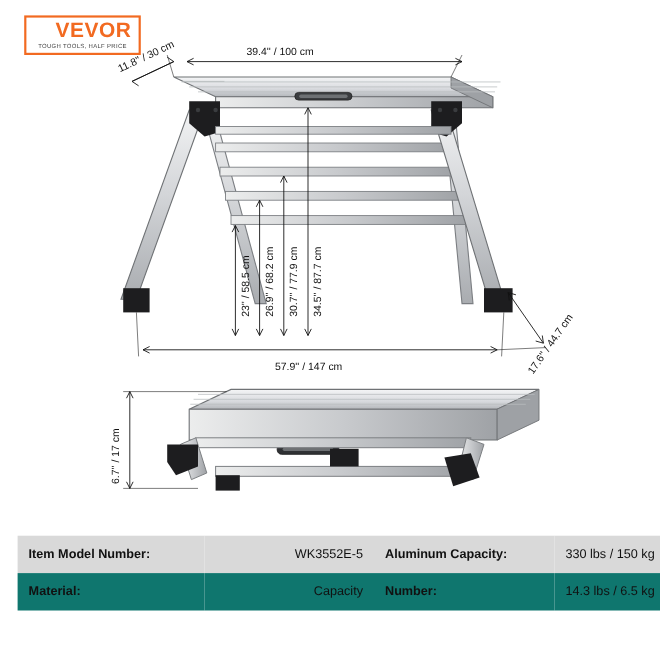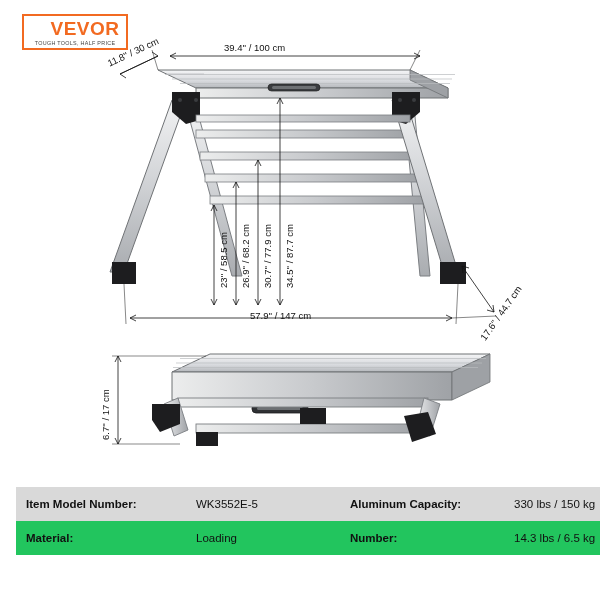--- a/index.html
+++ b/index.html
@@ -89,23 +89,23 @@
     font-family: "Liberation Sans", sans-serif;
   }
   .lbl {
     font-weight: bold;
     color: #111;
   }
   .val {
     color: #111;
   }
   .row-a td { background: #d9d9d9; margin-top: 48px; }
-  .row-b td { background: #22c55e; }
+  .row-b td { background: #0f766e; }
   .c1 { width: 150px; }
-  .c2 { width: 134px; }
+  .c2 { width: 134px; text-align: right; }
   .c3 { width: 144px; }
   .c4 { width: 140px; }
 </style>
 </head>
 <body>
 
 <div id="root">
 
   <div class="logo">
     <div class="logo-word">VEVOR</div>
@@ -291,37 +291,37 @@
     <div class="dimtext" style="left:224px; top:42px;">39.4'' / 100 cm</div>
 
     <div class="dimtext vert" style="left:218px; top:288px; transform:rotate(-90deg);">23'' / 58.5 cm</div>
 
     <div class="dimtext vert" style="left:240px; top:288px; transform:rotate(-90deg);">26.9'' / 68.2 cm</div>
 
     <div class="dimtext vert" style="left:262px; top:288px; transform:rotate(-90deg);">30.7'' / 77.9 cm</div>
 
     <div class="dimtext vert" style="left:284px; top:288px; transform:rotate(-90deg);">34.5'' / 87.7 cm</div>
 
-    <div class="dimtext" style="left:230px; top:310px;padding-left:20px;">57.9'' / 147 cm</div>
+    <div class="dimtext" style="left:230px; top:328px;padding-left:20px;">57.9'' / 147 cm</div>
 
     <div class="dimtext vert" style="left:478px; top:336px; transform:rotate(-55deg);">17.6'' / 44.7 cm</div>
 
     <div class="dimtext vert" style="left:100px; top:440px; transform:rotate(-90deg);">6.7'' / 17 cm</div>
   </div>
 
   <table class="spec-table">
     <tbody>
       <tr class="row-a">
         <td class="lbl c1">Item Model Number:</td>
         <td class="val c2">WK3552E-5</td>
         <td class="lbl c3">Aluminum Capacity:</td>
         <td class="val c4">330 lbs / 150 kg</td>
       </tr>
       <tr class="row-b">
         <td class="lbl c1">Material:</td>
-        <td class="val c2">Loading</td>
+        <td class="val c2">Capacity</td>
         <td class="lbl c3">Number:</td>
         <td class="val c4">14.3 lbs / 6.5 kg</td>
       </tr>
     </tbody>
   </table>
 
 </div>
 
 </body></html>

